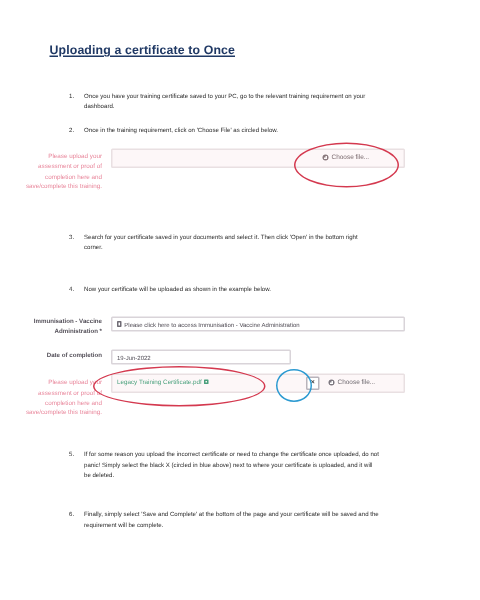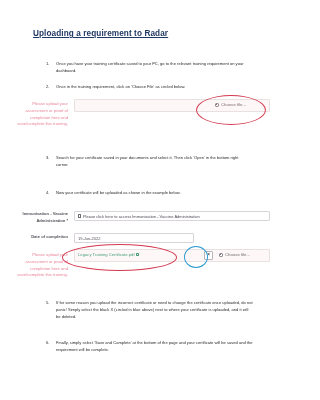--- a/index.html
+++ b/index.html
@@ -275,21 +275,21 @@
     background: #fff;
   }
   .e2 { left: 62px; top: 244px; width: 115px; height: 27px; }
   .e3 { left: 184px; top: 246px; width: 24px; height: 22px; }
 </style>
 </head>
 <body>
 
 <div class="page">
 
-  <div class="doc-title">Uploading a requirement to Radar</div>
+  <div class="doc-title">Uploading a certificate to Once</div>
 
   <div class="step s1">
     <span class="step-num">1.</span>
     <span class="step-text">Once you have your training certificate saved to your PC, go to the relevant training requirement on your dashboard.</span>
   </div>
 
   <div class="step s2">
     <span class="step-num">2.</span>
     <span class="step-text">Once in the training requirement, click on 'Choose File' as circled below.</span>
   </div>

